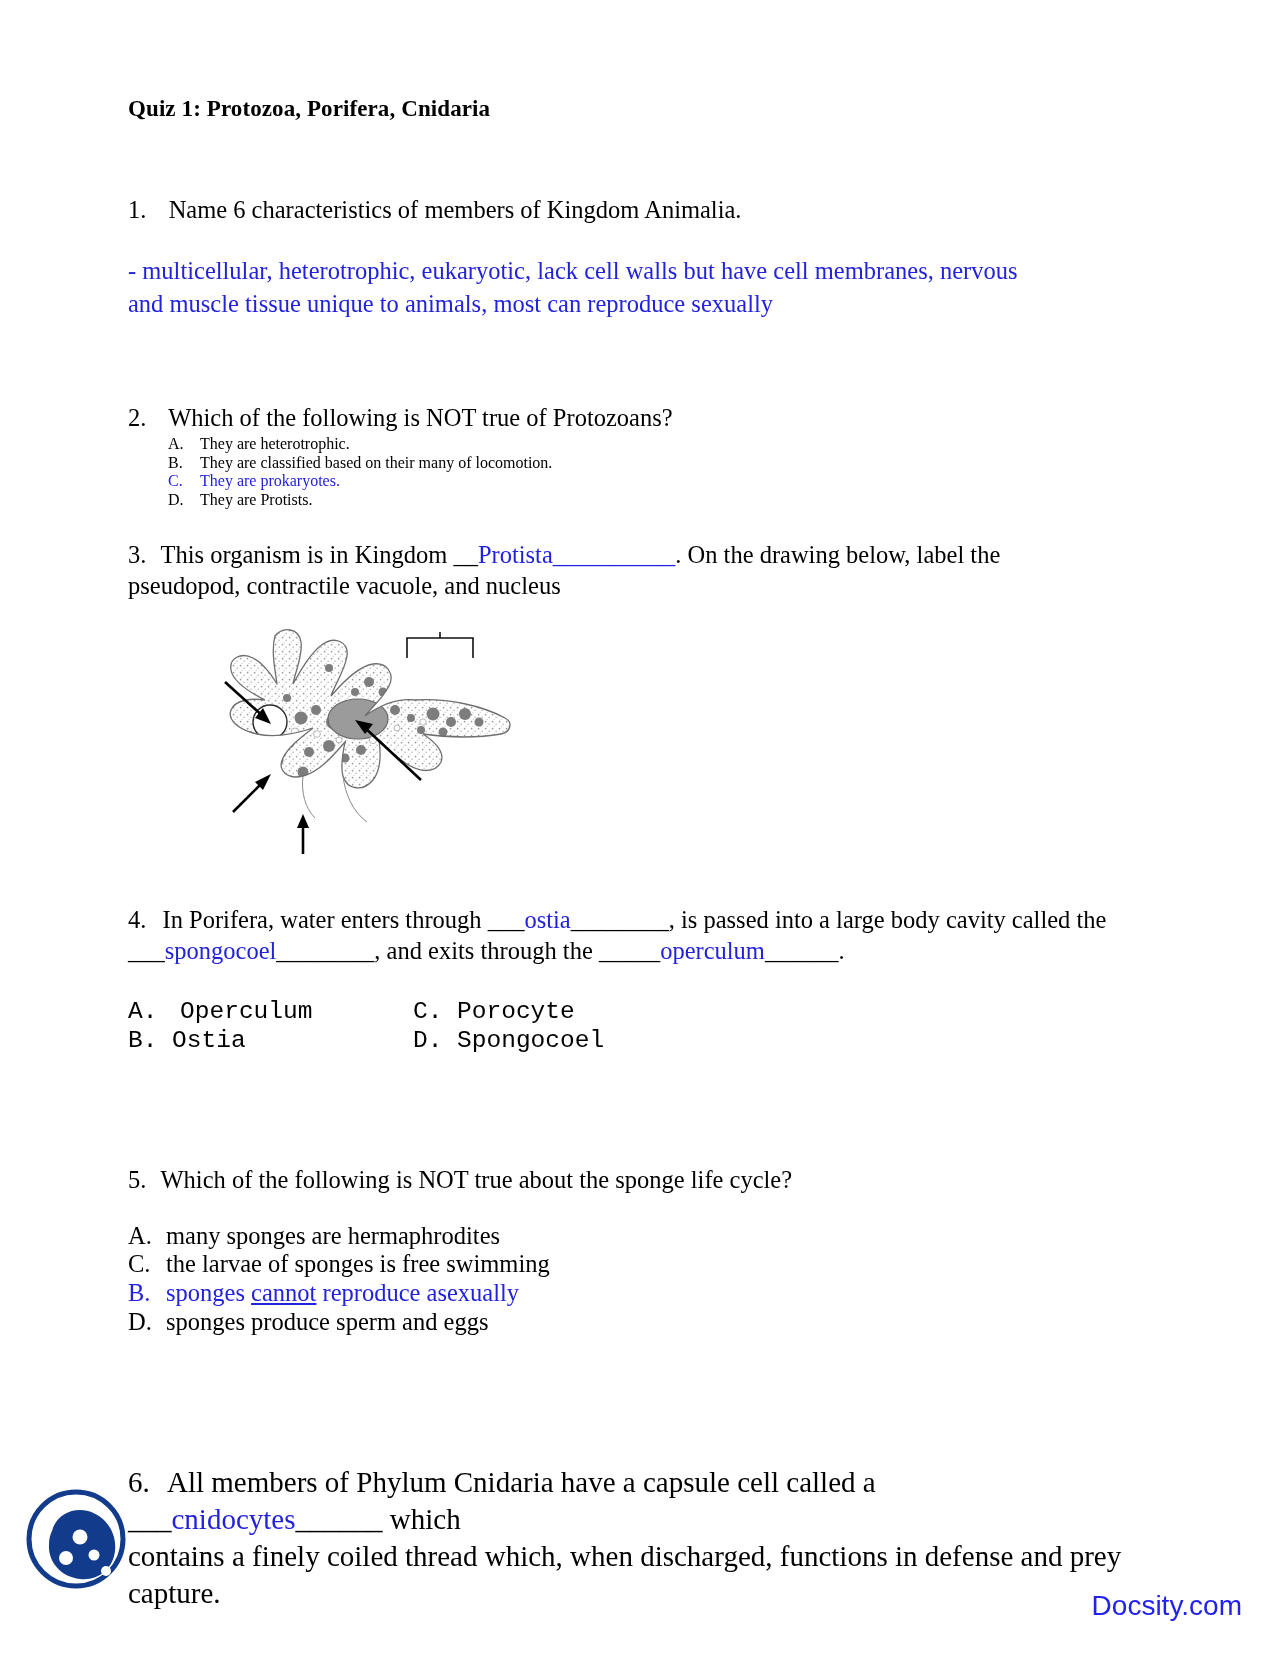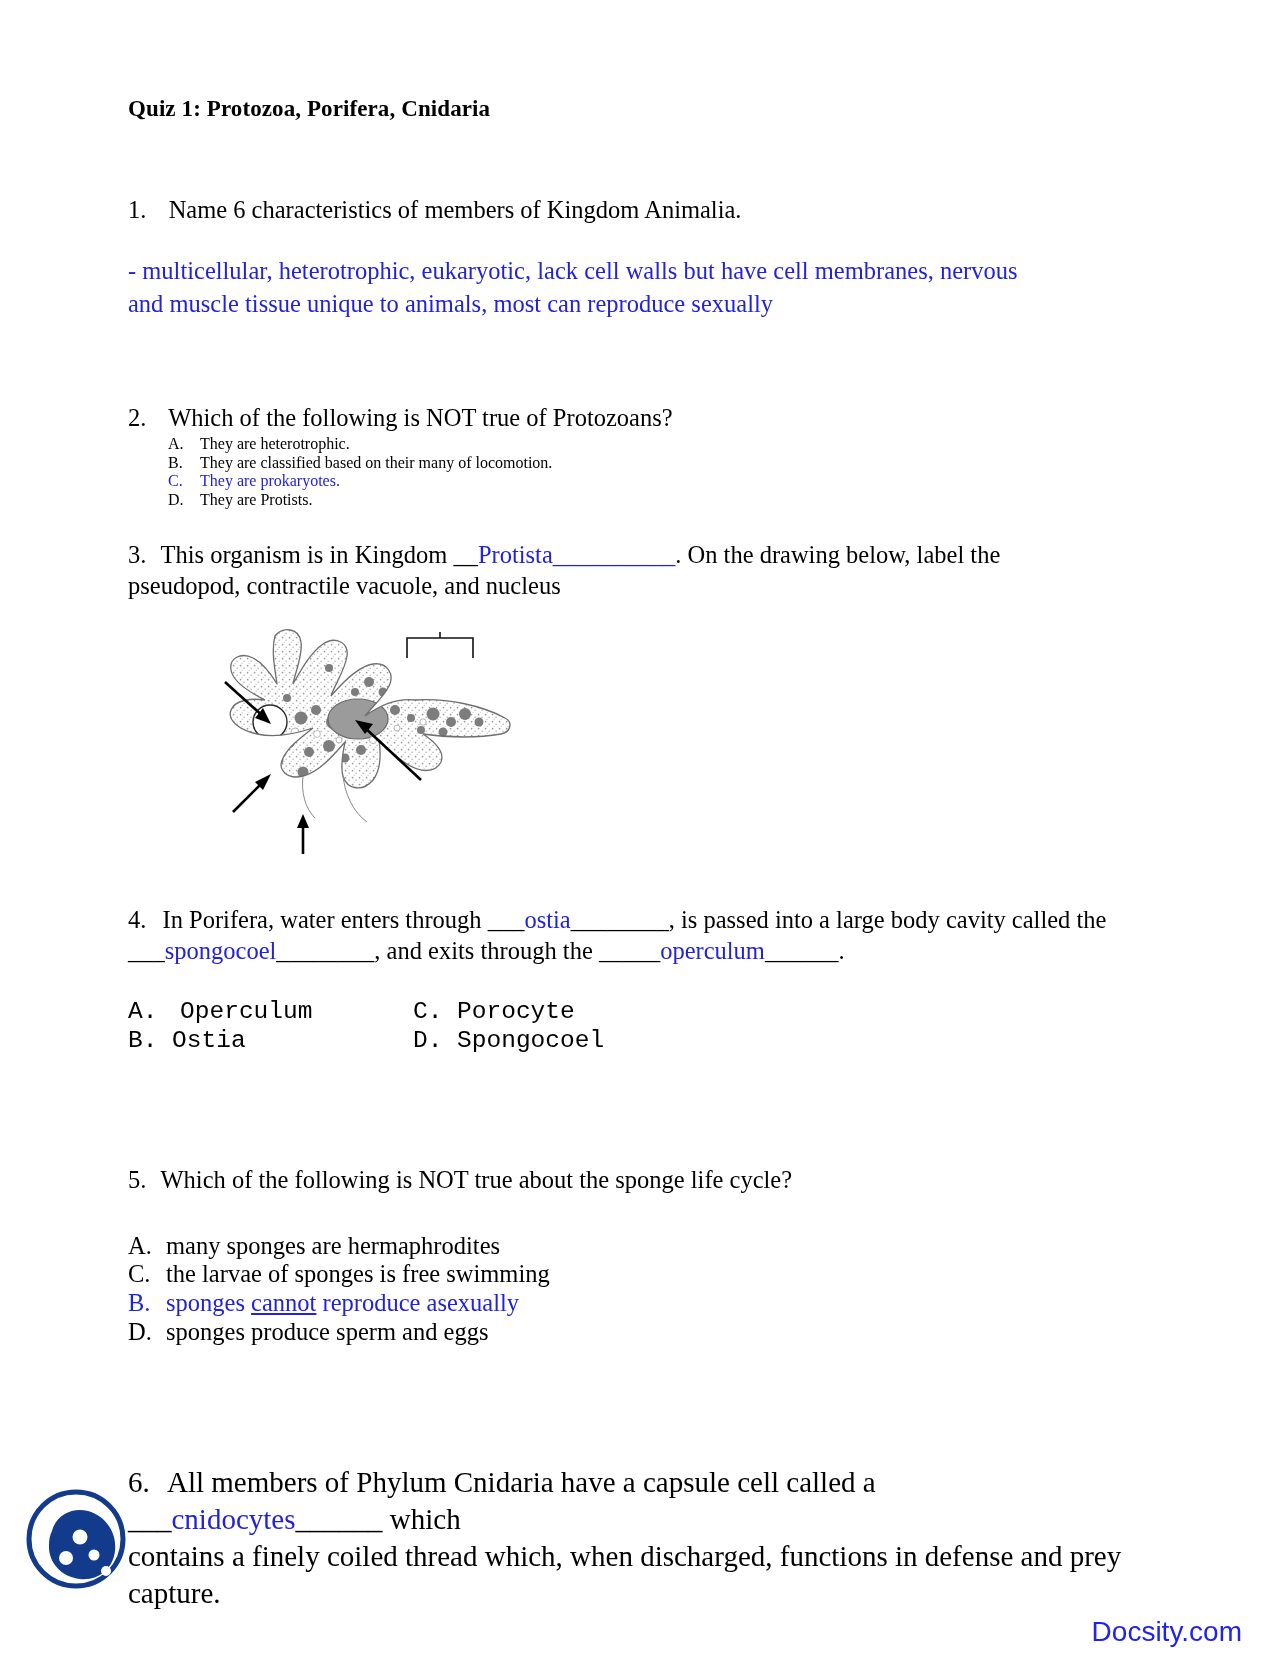--- a/index.html
+++ b/index.html
@@ -72,42 +72,42 @@
     margin-top: 32px;
     font-size: 24.5px;
     line-height: 1.18;
     font-family: Liberation Mono, monospace;
   }
   .q4row { display: flex; }
   .q4row .c1 { width: 285px; }
   .q4row .c2 { width: 400px; }
 
   .q5 { margin-top: 108px; }
-  .q5opts { margin-top: 36px; }
+  .q5opts { margin-top: 26px; }
   .q5opt {
     font-size: 24.5px;
     line-height: 1.18;
     padding-left: 0px;
     white-space: nowrap;
   }
   .q5opt .lt { display: inline-block; width: 38px; }
 
   .q6 { position: absolute; left: 128px; top: 1464px; width: 1000px; font-size: 29px; line-height: 1.28; }
 
   .logo {
     position: absolute;
     left: 22px;
     top: 1485px;
     width: 108px;
     height: 108px;
   }
   .footer-brand {
     position: absolute;
     right: 38px;
-    bottom: 8px;
+    bottom: 34px;
     font-family: "Liberation Sans", "DejaVu Sans", sans-serif;
     font-size: 28px;
     color: #2222EE;
     letter-spacing: 0px;
   }
 </style>
 </head>
 <body>
 
 <div class="page">

